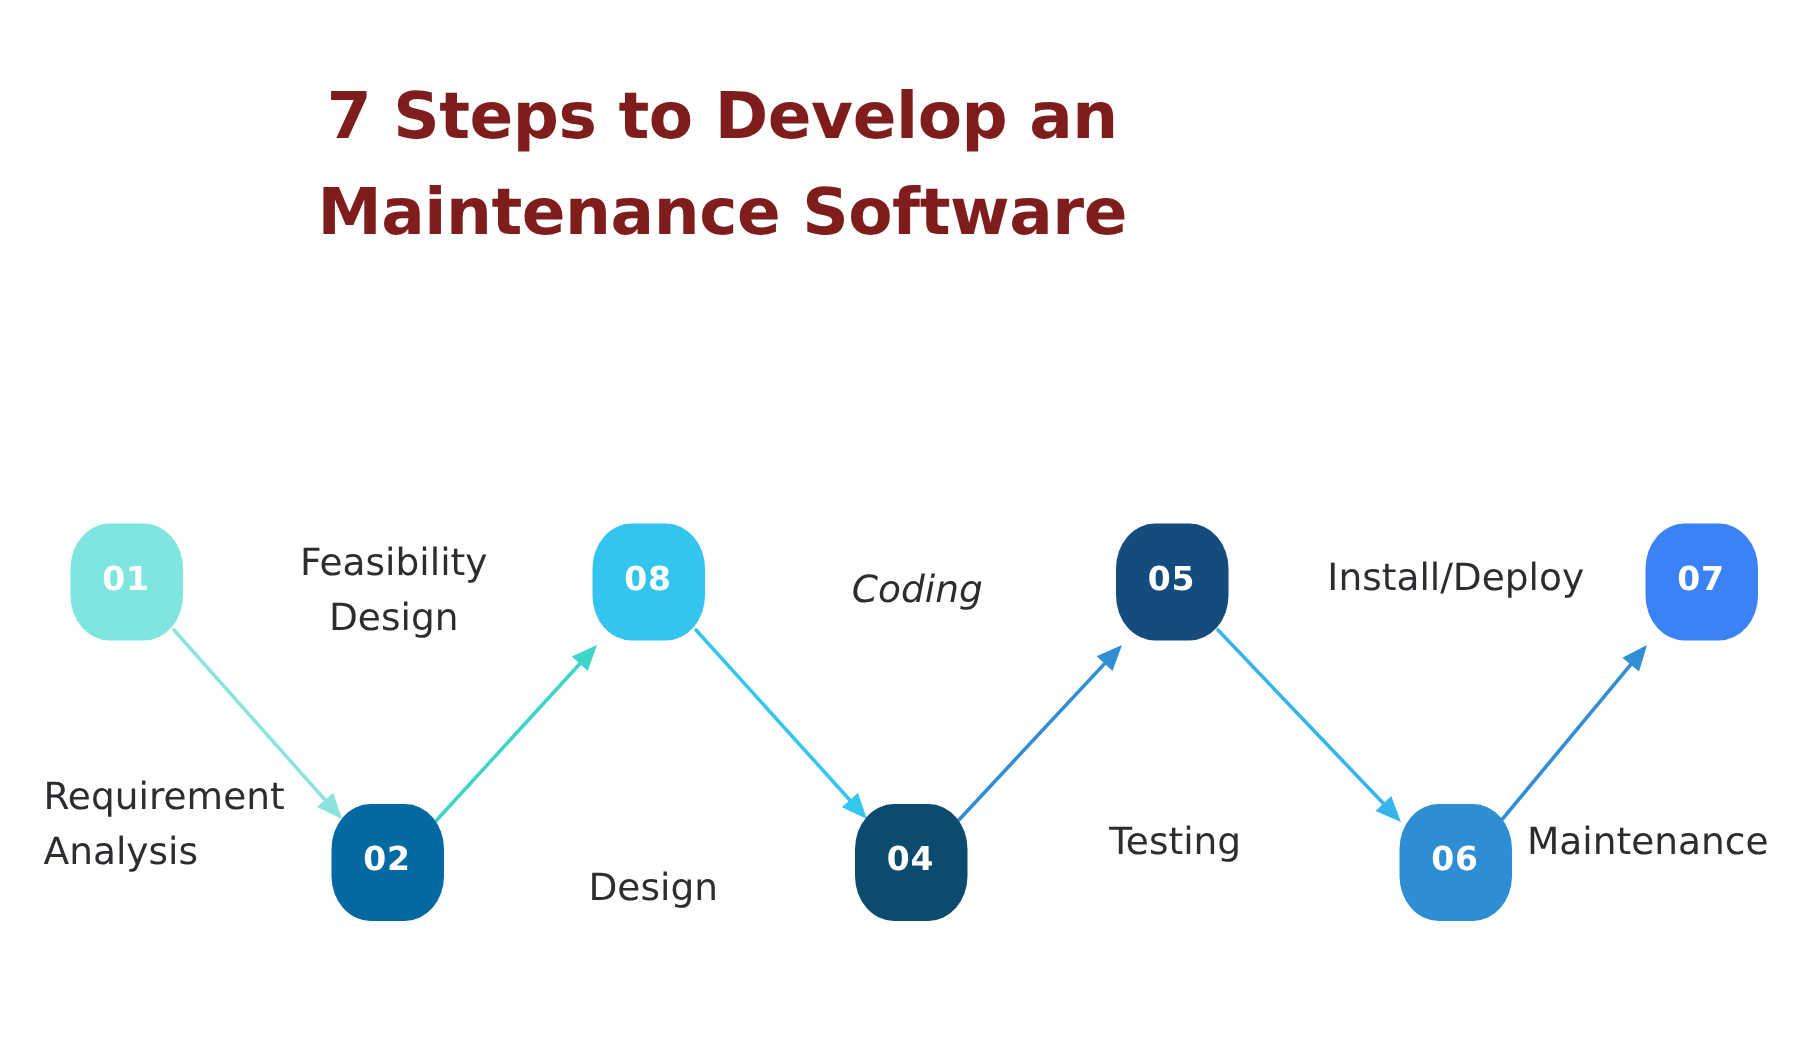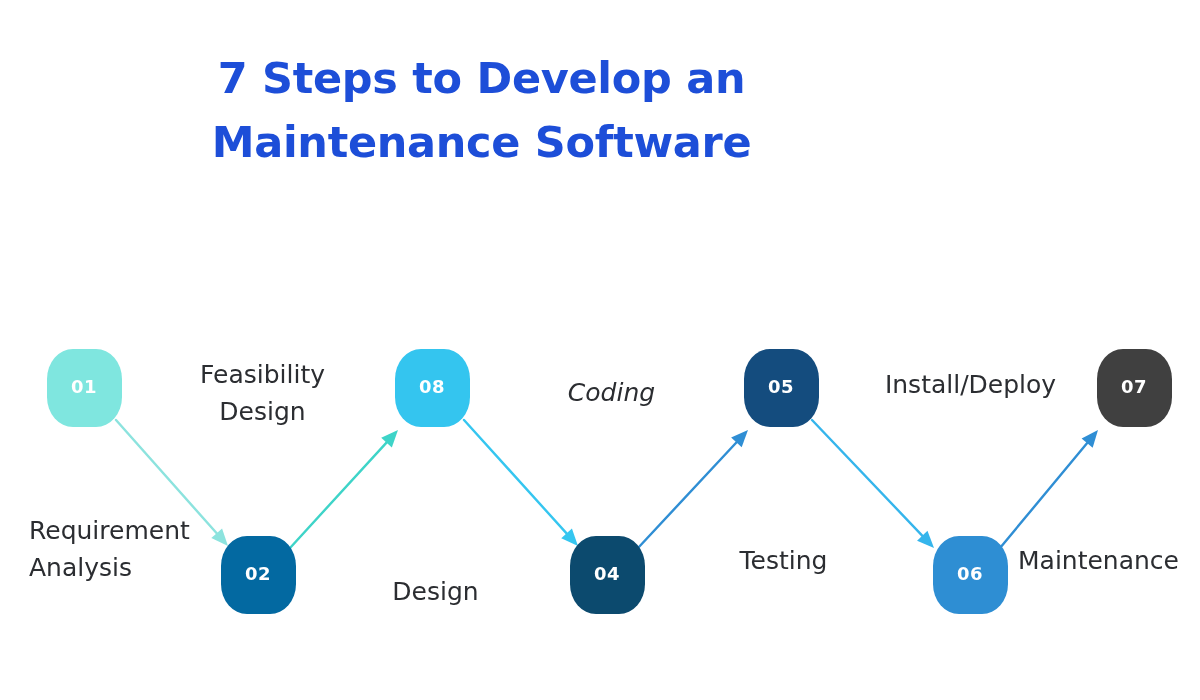--- a/index.html
+++ b/index.html
@@ -23,21 +23,21 @@
   #title-block {
     position: absolute;
     left: 0;
     top: 46px;
     width: 963px;
     text-align: center;
     font-weight: bold;
     font-size: 43px;
     line-height: 64px;
     letter-spacing: -0.3px;
-    color: #1d4ed8;
+    color: #7f1d1d;
     font-family: "DejaVu Sans", "Liberation Sans", sans-serif;
   }
   #title-block .tline { display: block; }
 
   
   #flow-layer {
     position: absolute;
     left: 0;
     top: 0;
     width: 1200px;
@@ -55,21 +55,21 @@
   
   .node {
     position: absolute;
     width: 75px;
     height: 78px;
     display: flex;
     align-items: center;
     justify-content: center;
     color: #ffffff;
     font-weight: bold;
-    font-size: 18px;
+    font-size: 22px;
     letter-spacing: 0.5px;
     
     border-radius: 26px / 30px;
     box-sizing: border-box;
   }
   .node-label {
     display: block;
     line-height: 1;
     transform: translateY(-1px);
   }
@@ -136,21 +136,21 @@
         </div>
         <div class="node" style="left: 569.5px; top: 536px; background: #0c4a6e;">
           <span class="node-label">04</span>
         </div>
         <div class="node" style="left: 743.5px; top: 349px; background: rgb(20, 76, 126);">
           <span class="node-label">05</span>
         </div>
         <div class="node" style="left: 932.5px; top: 536px; background: rgb(46, 142, 211);">
           <span class="node-label">06</span>
         </div>
-        <div class="node" style="left: 1096.5px; top: 349px; background: #404040;">
+        <div class="node" style="left: 1096.5px; top: 349px; background: #3b82f6;">
           <span class="node-label">07</span>
         </div>
       </div>
     <div id="labels-holder">
         <div class="step-text left" style="left: 10px; top: 512px; width: 175px; margin-left: 19px;">Requirement
 Analysis</div>
         <div class="step-text center" style="left: 175px; top: 356px; width: 175px;">Feasibility
 Design</div>
         <div class="step-text center" style="left: 348px; top: 542px; width: 175px; margin-top: 31px;">Design</div>
         <div class="step-text center" style="left: 524px; top: 374px; width: 175px; font-style: italic;">Coding</div>

